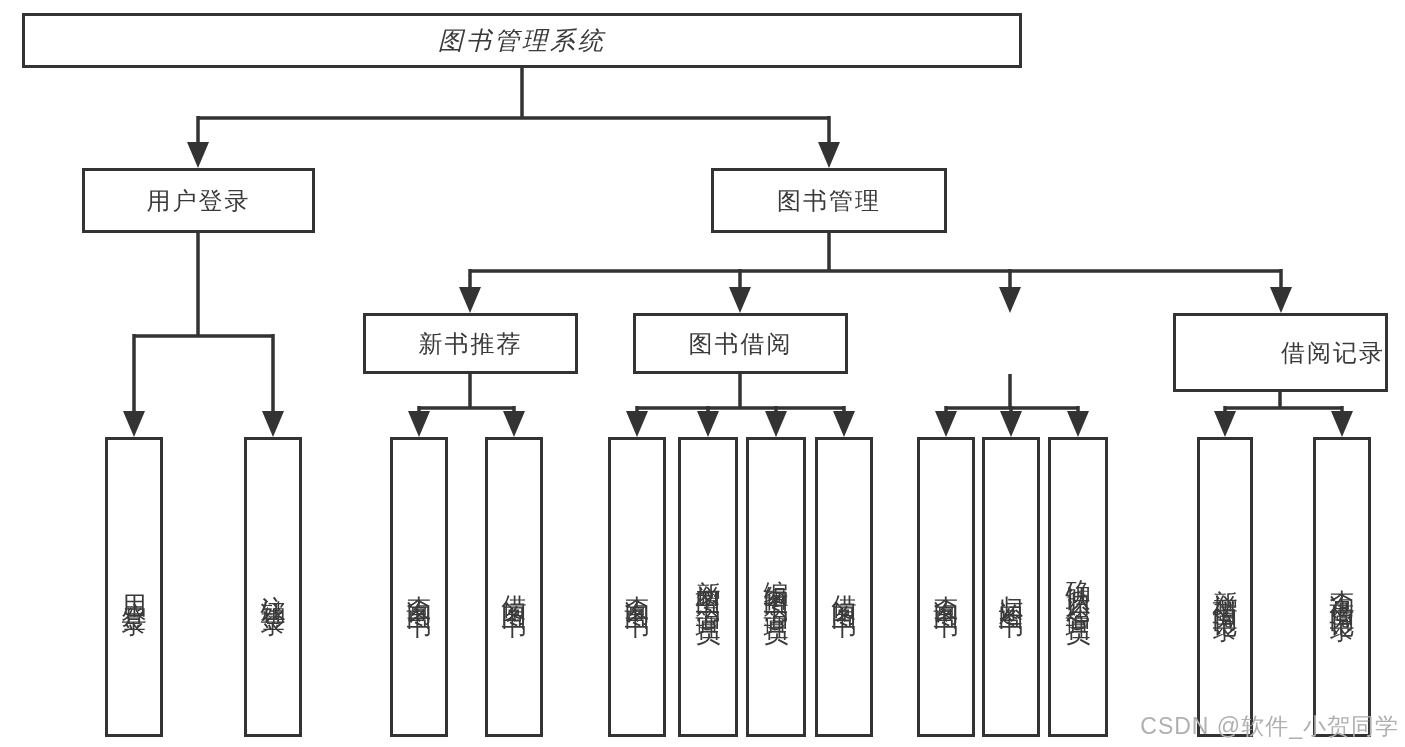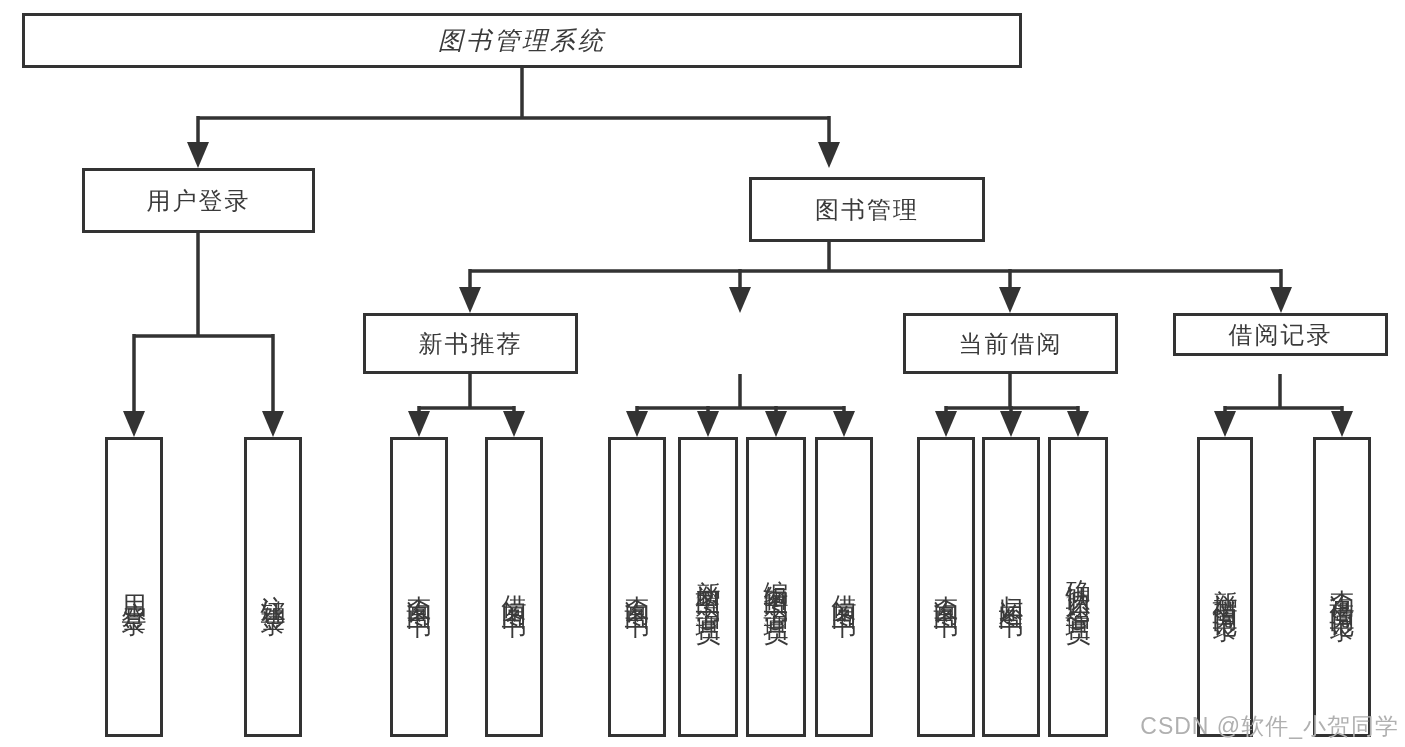--- a/index.html
+++ b/index.html
@@ -91,31 +91,31 @@
     <polygon points="1331,411 1353,411 1342,437"></polygon>
   </svg>
 
   <div class="box" style="left:22px;top:13px;width:1000px;height:55px;font-style:italic;">
     <span class="hlabel root-label">图书管理系统</span>
   </div>
 
   <div class="box" style="left:82px;top:168px;width:233px;height:65px;">
     <span class="hlabel">用户登录</span>
   </div>
-  <div class="box" style="left:711px;top:177px;width:236px;height:65px;margin-left:38px;">
+  <div class="box" style="left:711px;top:168px;width:236px;height:65px;">
     <span class="hlabel">图书管理</span>
   </div>
 
   <div class="box" style="left:363px;top:313px;width:215px;height:61px;">
     <span class="hlabel">新书推荐</span>
   </div>
-  <div class="box" style="left:903px;top:313px;width:215px;height:61px;">
-    <span class="hlabel">当前借阅</span>
+  <div class="box" style="left:633px;top:313px;width:215px;height:61px;">
+    <span class="hlabel">图书借阅</span>
   </div>
-  <div class="box" style="left:1173px;top:313px;width:215px;height:43px;">
+  <div class="box" style="left:1173px;top:313px;width:215px;height:79px;justify-content:flex-end;">
     <span class="hlabel">借阅记录</span>
   </div>
 
   <div class="box" style="left:105px;top:437px;width:58px;height:300px;">
     <span class="vtext">用户登录</span>
   </div>
   <div class="box" style="left:244px;top:437px;width:58px;height:300px;">
     <span class="vtext">注销登录</span>
   </div>
 

